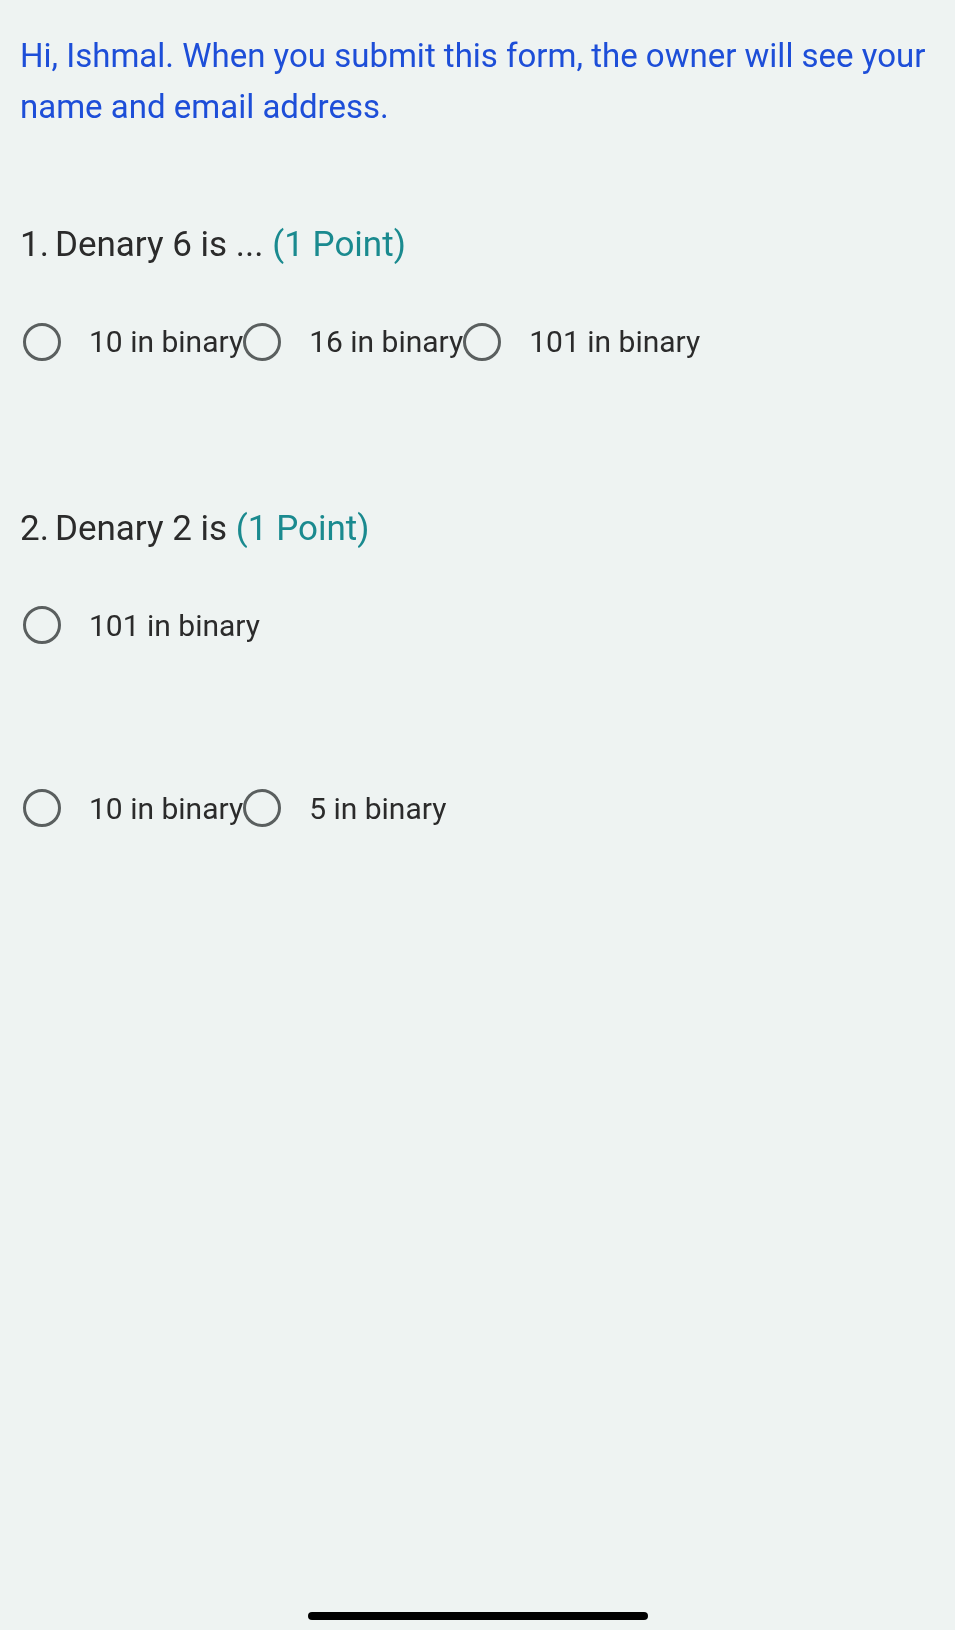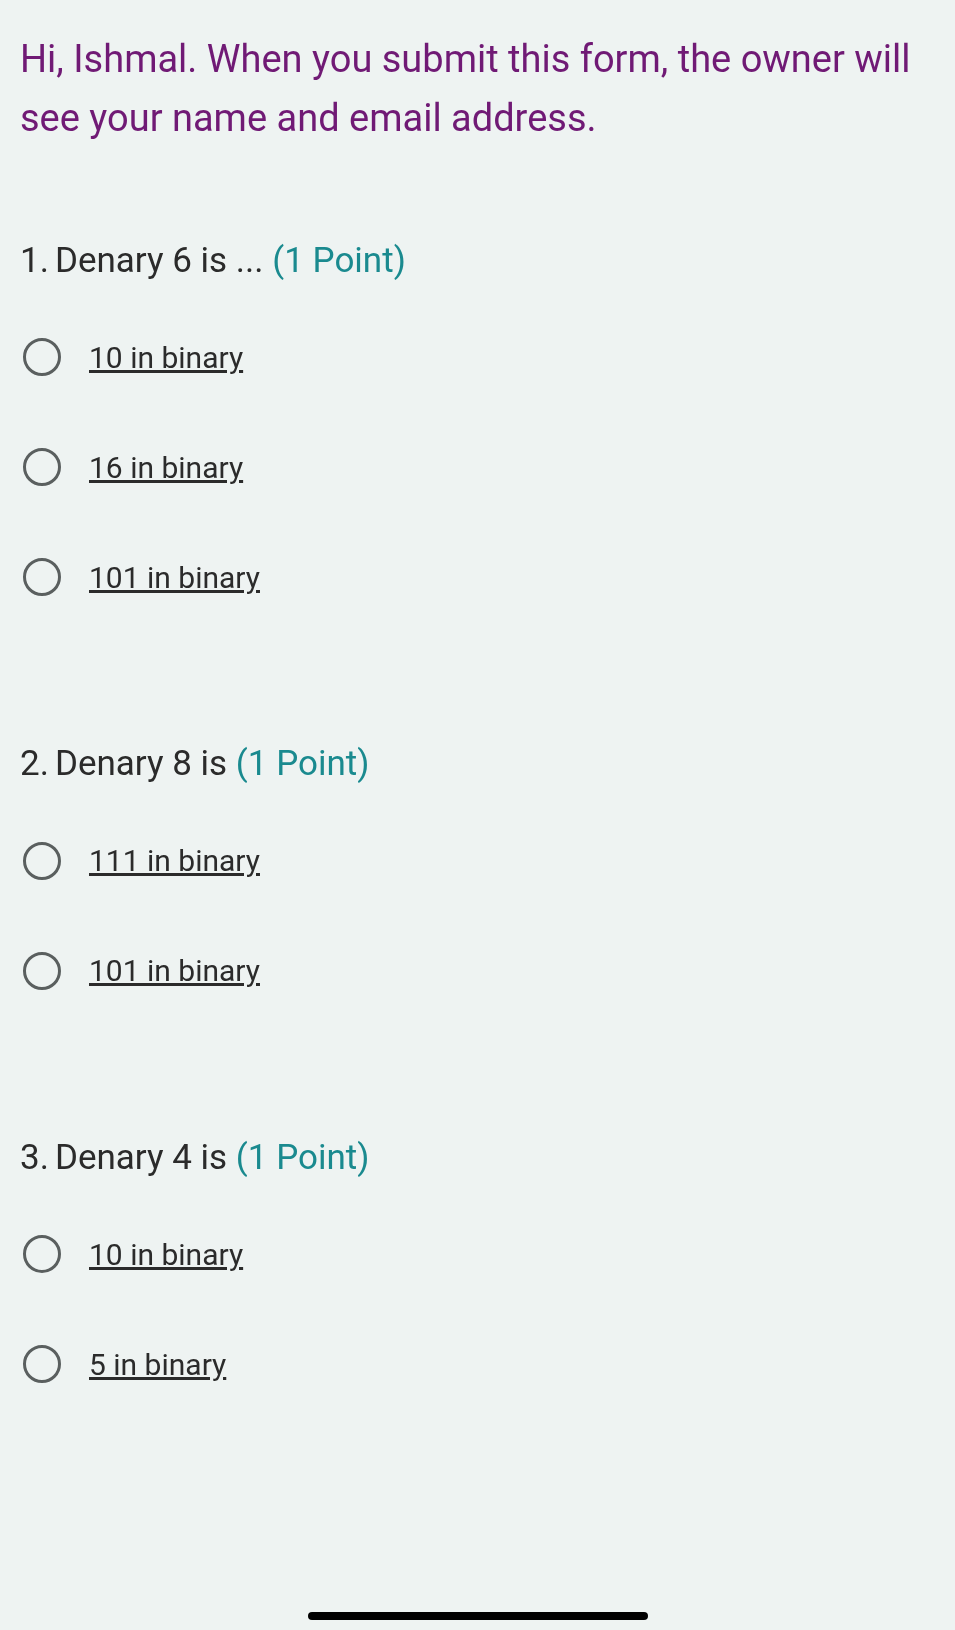--- a/index.html
+++ b/index.html
@@ -11,47 +11,45 @@
     width: 955px;
     height: 1630px;
     background: #eef3f2;
     font-family: -apple-system, BlinkMacSystemFont, "Segoe UI", Roboto, Helvetica, Arial, sans-serif;
     color: #2b2b2b;
     position: relative;
     overflow: hidden;
   }
   .intro {
     padding: 30px 20px 0 20px;
-    font-size: 38px;
+    font-size: 33px;
     line-height: 1.55;
-    color: #701a75;
+    color: #1d4ed8;
   }
   .question-block {
     padding: 0 20px;
   }
   .question-title {
     font-size: 35px;
     color: #2b2b2b;
     margin-bottom: 55px;
     line-height: 1.3;
   }
   .question-num {
     display: inline-block;
     margin-right: 6px;
   }
   .points {
     color: #1a8a8f;
     text-align: center;
   }
   .options {
     display: flex;
-    flex-direction: column;
-    gap: 72px;
+    flex-direction: row;
     padding-left: 3px;
-    text-decoration: underline;
   }
   .option {
     display: flex;
     align-items: center;
     gap: 28px;
     cursor: pointer;
   }
   .radio {
     width: 38px;
     height: 38px;
@@ -98,38 +96,31 @@
     </div>
     <div class="option">
       <div class="radio"></div>
       <div class="option-label">101 in binary</div>
     </div>
   </div>
 </div>
 
 <div class="question-block q2">
   <div class="question-title">
-    <span class="question-num">2.</span><span>Denary 8 is</span> <span class="points">(1 Point)</span>
+    <span class="question-num">2.</span><span>Denary 2 is</span> <span class="points">(1 Point)</span>
   </div>
   <div class="options">
-    <div class="option">
-      <div class="radio"></div>
-      <div class="option-label">111 in binary</div>
-    </div>
     <div class="option">
       <div class="radio"></div>
       <div class="option-label">101 in binary</div>
     </div>
   </div>
 </div>
 
 <div class="question-block q3">
-  <div class="question-title">
-    <span class="question-num">3.</span><span>Denary 4 is </span> <span class="points">(1 Point)</span>
-  </div>
   <div class="options">
     <div class="option">
       <div class="radio"></div>
       <div class="option-label">10 in binary</div>
     </div>
     <div class="option">
       <div class="radio"></div>
       <div class="option-label">5 in binary</div>
     </div>
   </div>

